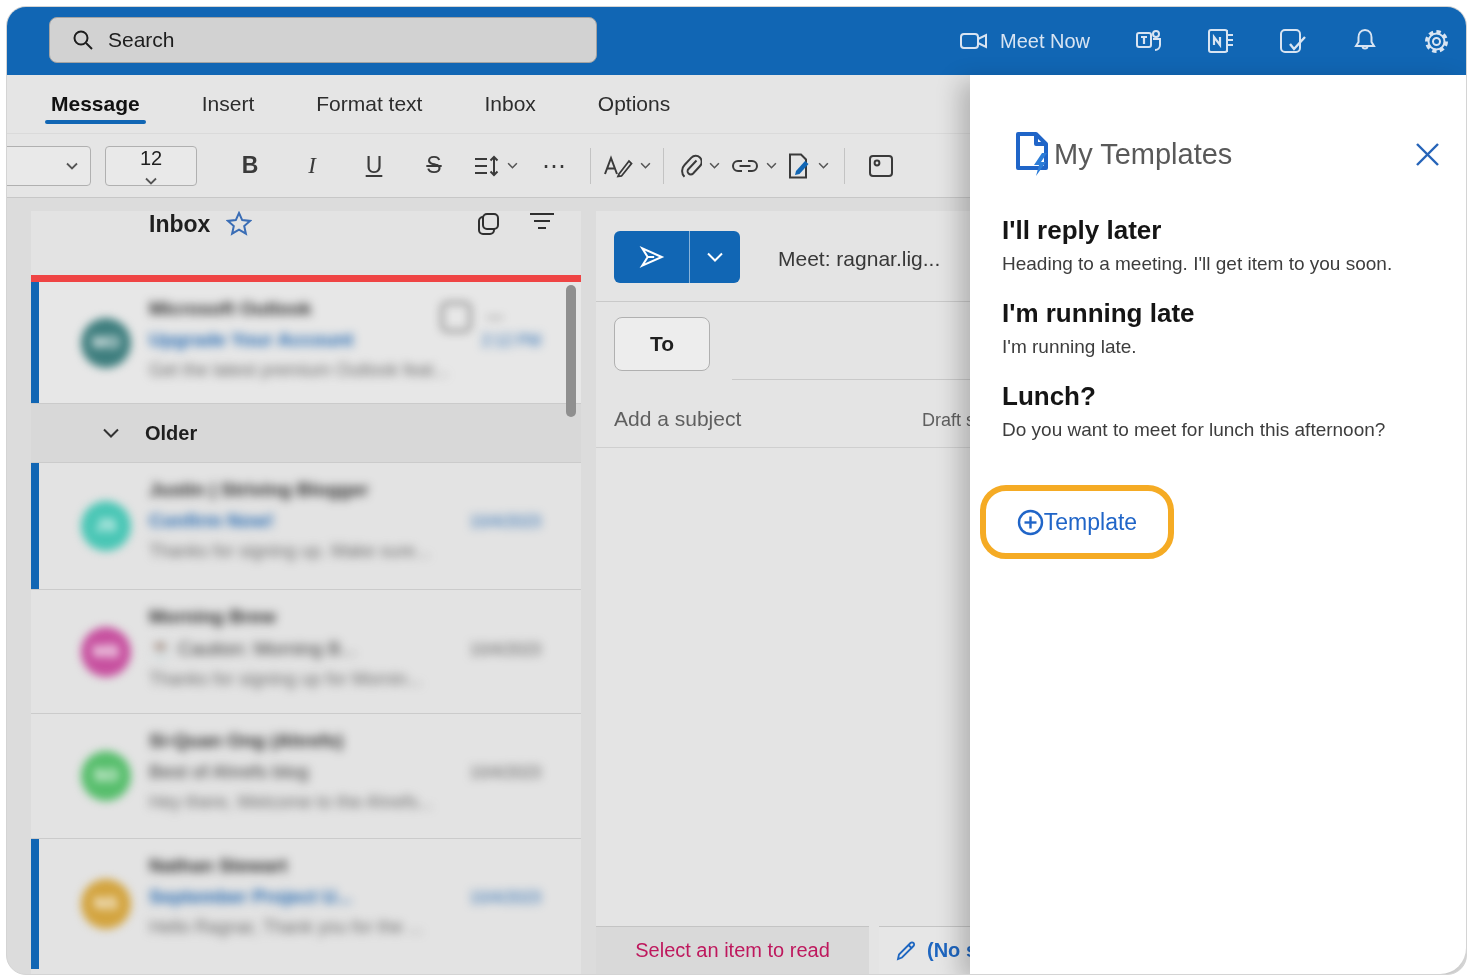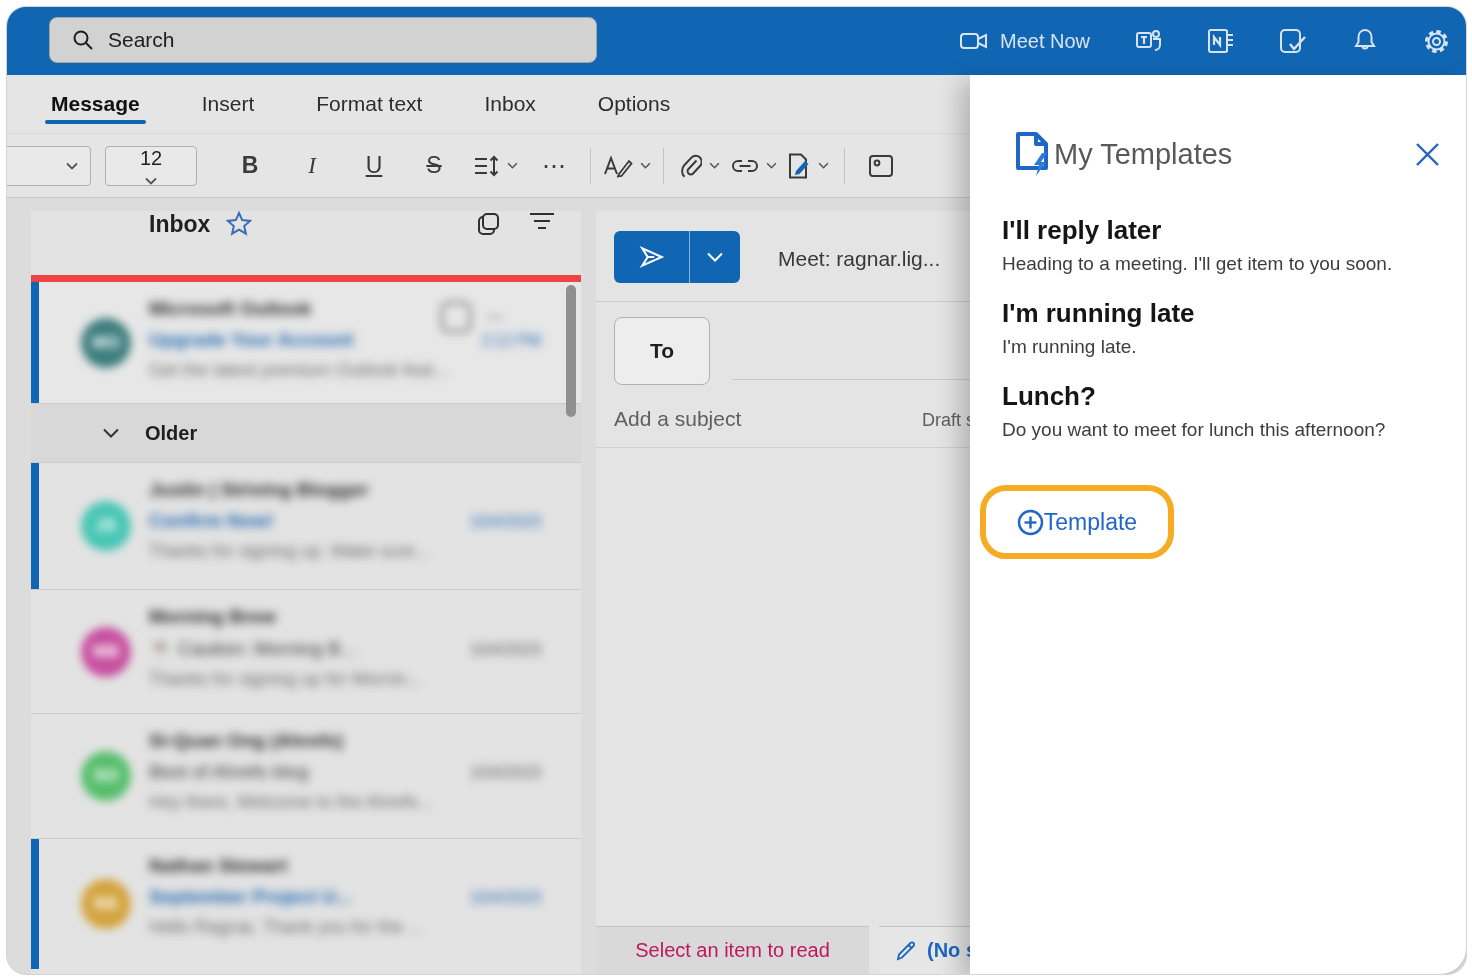--- a/index.html
+++ b/index.html
@@ -89,21 +89,21 @@
   .compose{position:absolute;left:589px;top:204px;width:551px;bottom:0;background:#e4e4e4;z-index:1;}
   .sendbtn{
     position:absolute;top:20px;left:18px;width:126px;height:52px;border-radius:6px;overflow:hidden;
     background:#1166b4;display:flex;color:#fff;
   }
   .send-main{width:75px;display:flex;align-items:center;justify-content:center;}
   .send-chev{flex:1;display:flex;align-items:center;justify-content:center;border-left:1px solid rgba(255,255,255,0.5);}
   .fromline{position:absolute;top:36px;left:182px;font-size:21px;color:#383838;white-space:nowrap;}
   .hr1{position:absolute;top:90px;left:0;right:0;border-bottom:1px solid #c9c9c9;}
   .tobtn{
-    position:absolute;top:106px;left:18px;width:96px;height:68px;box-sizing:border-box;
+    position:absolute;top:106px;left:18px;width:96px;height:54px;box-sizing:border-box;
     border:1px solid #b0b0b0;border-radius:8px;background:#ededed;
     display:flex;align-items:center;justify-content:center;font-size:21px;font-weight:bold;color:#1f1f1f;
   }
   .to-underline{position:absolute;top:168px;left:136px;right:0;border-bottom:1px solid #c9c9c9;}
   .subjfield{position:absolute;top:196px;left:18px;font-size:21px;color:#5f5f5f;}
   .draftstatus{position:absolute;top:199px;left:326px;font-size:18px;color:#5f5f5f;white-space:nowrap;}
   .hr2{position:absolute;top:236px;left:0;right:0;border-bottom:1px solid #cfcfcf;}
   .readingtab{
     position:absolute;bottom:0;left:0;width:273px;height:47px;background:#d9d9d9;border-top:1px solid #c4c4c4;
     display:flex;align-items:center;justify-content:center;font-size:20px;color:#be185d;

